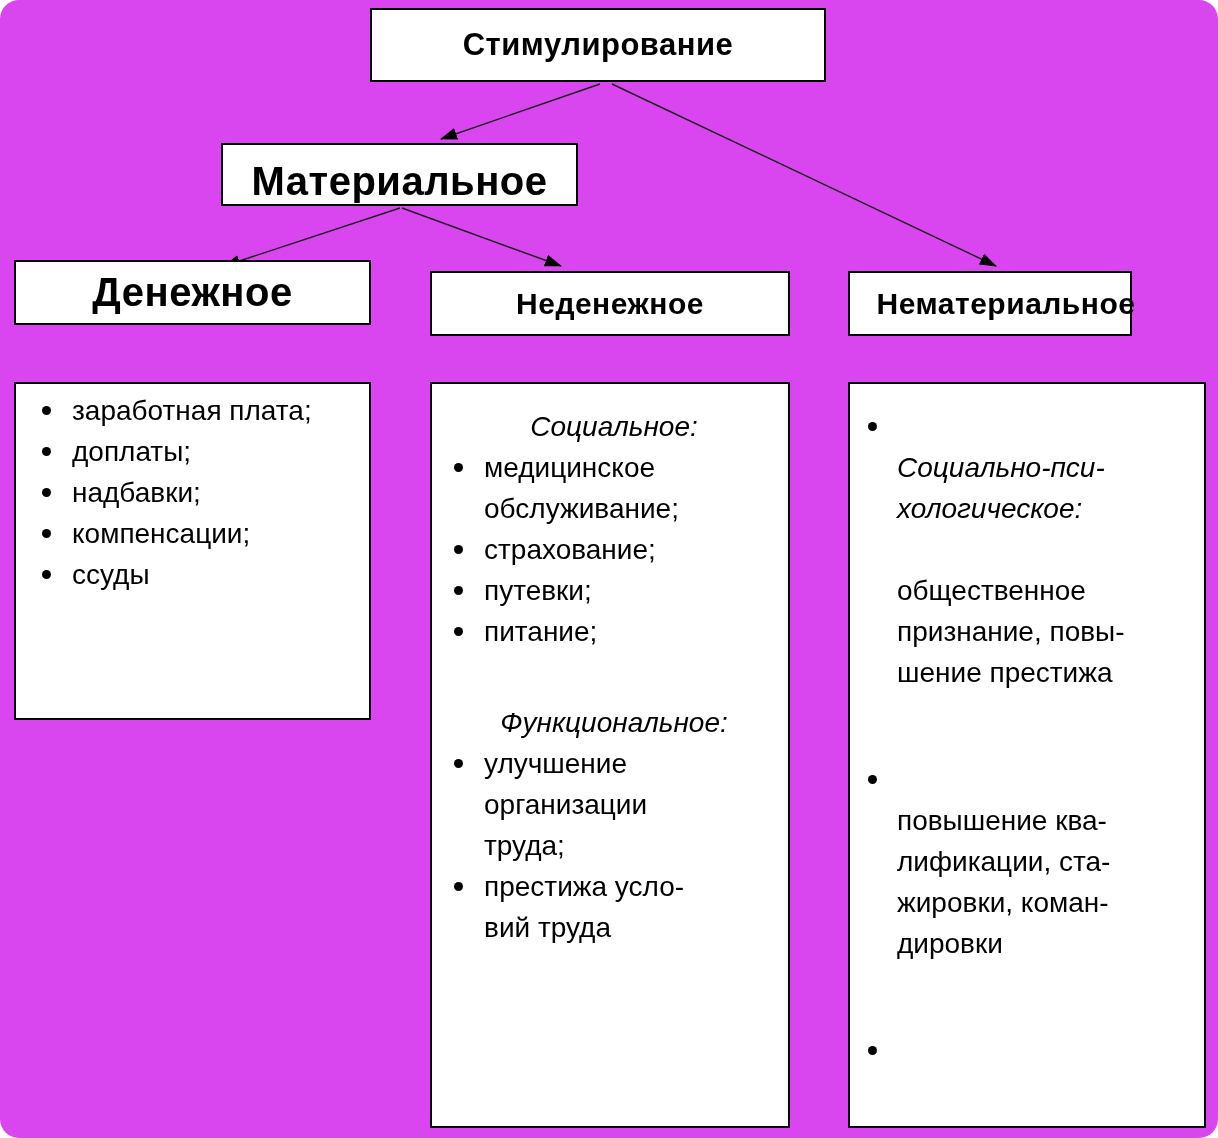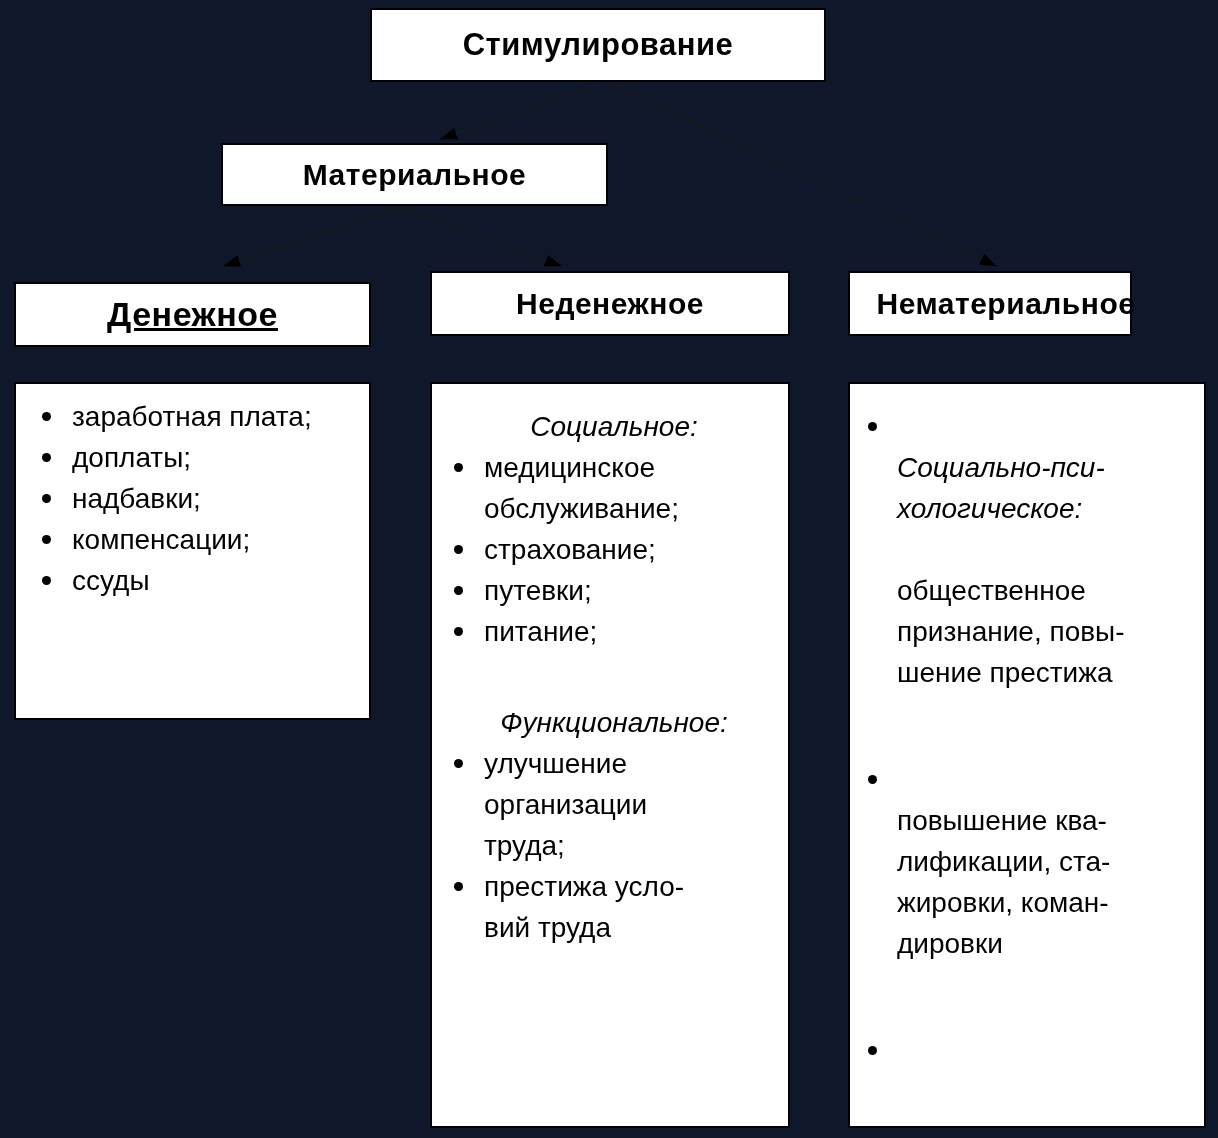--- a/index.html
+++ b/index.html
@@ -4,57 +4,58 @@
 <style>
   html, body {
     margin: 0;
     padding: 0;
     background: #ffffff;
   }
   #canvas {
     position: relative;
     width: 1218px;
     height: 1138px;
-    background: #0f172a;
+    background: #d946ef;
     font-family: "Liberation Sans", sans-serif;
     color: #000000;
     overflow: hidden;
+    border-radius: 19px;
   }
   svg.connectors {
     position: absolute;
     left: 0; top: 0;
     width: 1218px; height: 1138px;
     pointer-events: none;
   }
   .node {
     position: absolute;
     border: 2px solid #000000;
     background: #ffffff;
     display: flex;
     align-items: center;
     justify-content: center;
     font-weight: bold;
     box-sizing: border-box;
     letter-spacing: 0.5px;
   }
   .node.root    { left: 370px; top: 8px;   width: 456px; height: 74px; font-size: 31px; }
-  .node.lvl2    { left: 221px; top: 143px; width: 387px; height: 63px; font-size: 30px; }
-  .node.lvl3a   { left: 14px;  top: 282px; width: 357px; height: 65px; font-size: 34px; text-decoration: underline; }
+  .node.lvl2    { left: 221px; top: 143px; width: 357px; height: 63px; font-size: 40px; align-items: flex-end; }
+  .node.lvl3a   { left: 14px;  top: 260px; width: 357px; height: 65px; font-size: 40px; }
   .node.lvl3b   { left: 430px; top: 271px; width: 360px; height: 65px; font-size: 30px; }
   .node.lvl3c   { left: 848px; top: 271px; width: 284px; height: 65px; font-size: 30px; padding-left: 32px; }
 
   .content-box {
     position: absolute;
     border: 2px solid #000000;
     background: #ffffff;
     box-sizing: border-box;
     font-size: 28px;
     line-height: 41px;
   }
-  .content-box.col1 { left: 14px;  top: 382px; width: 357px; height: 338px; padding: 12px 10px 0 20px; }
+  .content-box.col1 { left: 14px;  top: 382px; width: 357px; height: 338px; padding: 6px 10px 0 20px; }
   .content-box.col2 { left: 430px; top: 382px; width: 360px; height: 746px; padding: 22px 10px 16px 18px; }
   .content-box.col3 { left: 848px; top: 382px; width: 358px; height: 746px; padding: 22px 0 0 14px; }
 
   .bullet-item {
     display: flex;
     align-items: flex-start;
   }
   .bullet-dot {
     flex: 0 0 auto;
     width: 9px;

